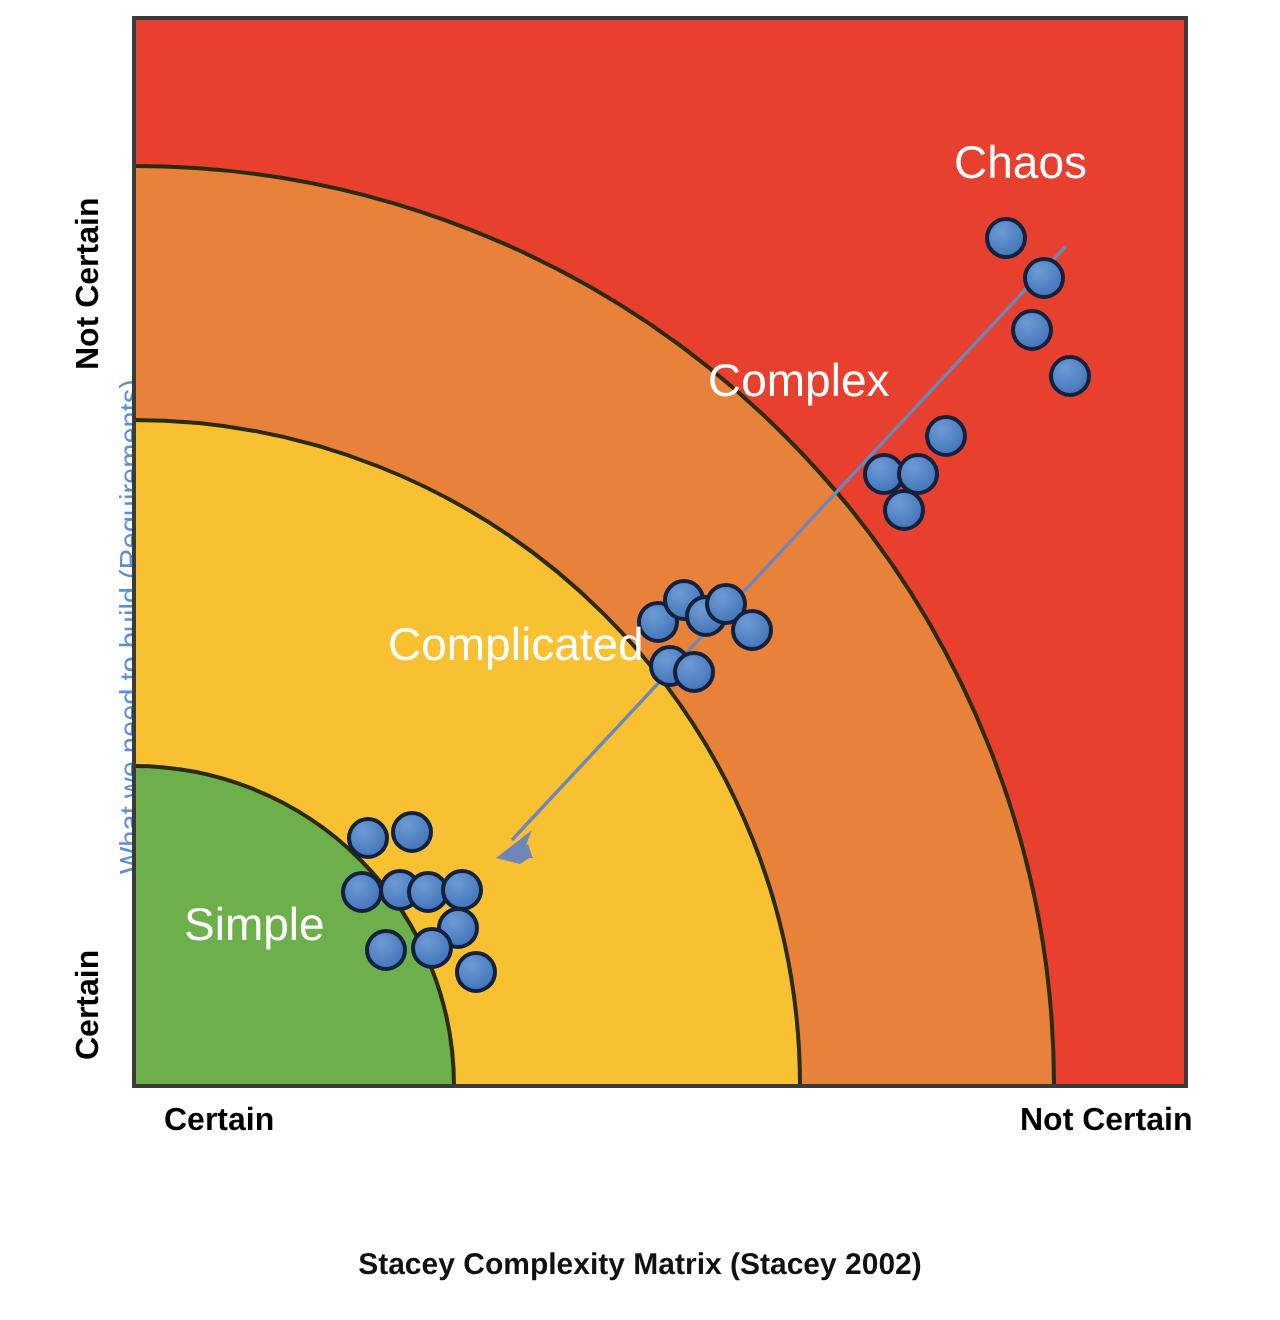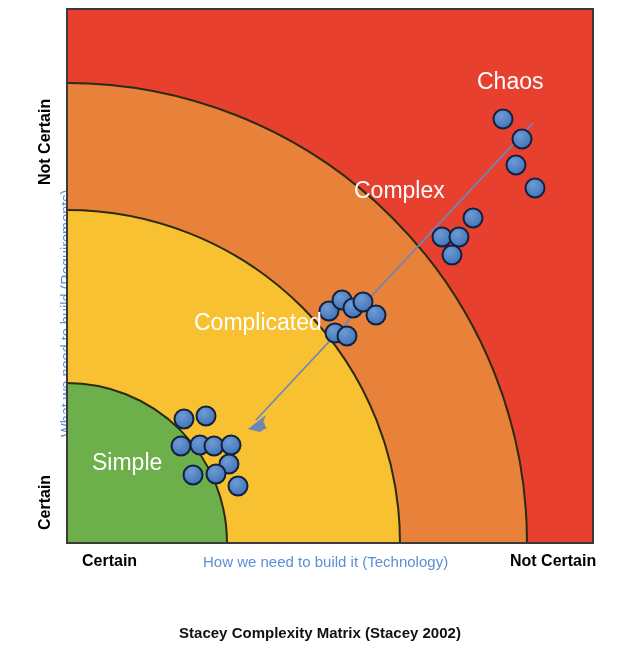--- a/index.html
+++ b/index.html
@@ -122,21 +122,20 @@
 <div id="figure">
 
   <div id="y-axis-wrap">
     <div class="vrot axis-label" id="y-not-certain">Not Certain</div>
     <div class="vrot axis-label blue" id="y-middle">What we need to build (Requirements)</div>
     <div class="vrot axis-label" id="y-certain">Certain</div>
   </div>
 
   <div id="x-axis-wrap">
     <div class="axis-label" id="x-certain">Certain</div>
-    <div class="axis-label blue" id="x-middle">How we need to build it (Technology)</div>
     <div class="axis-label" id="x-not-certain">Not Certain</div>
   </div>
 
   <svg id="plot-svg" width="528" height="536" viewBox="0 0 528 536">
 
     <defs>
       <clipPath id="plotclip">
         <rect x="1" y="1" width="526" height="534"></rect>
       </clipPath>
       <radialGradient id="dotgrad" cx="38%" cy="32%" r="72%">

